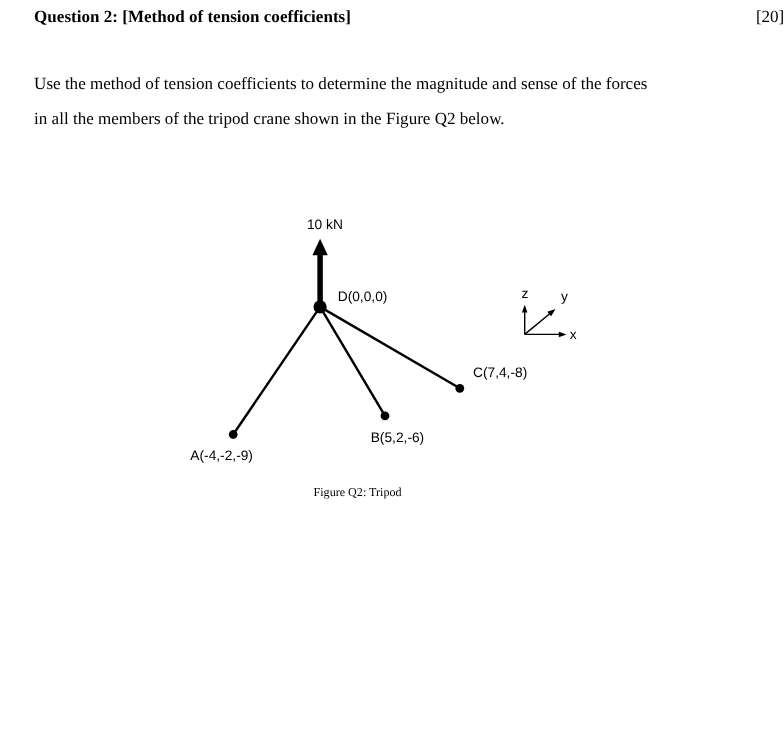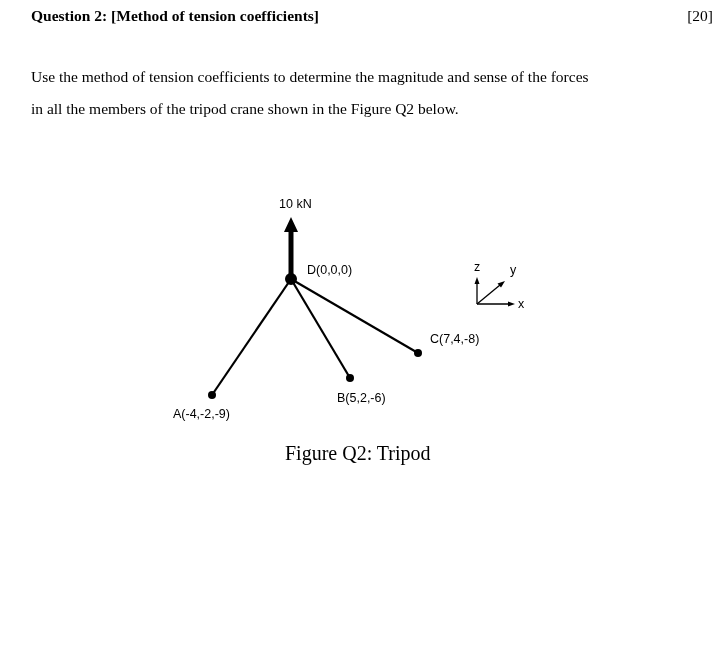--- a/index.html
+++ b/index.html
@@ -5,21 +5,21 @@
   html, body { margin: 0; padding: 0; background: #ffffff; }
   body { width: 713px; height: 663px; position: relative; overflow: hidden;
          font-family: "Liberation Serif", serif; color: #000; }
   .q-title { position: absolute; left: 31px; top: 7px; font-size: 15.5px; font-weight: bold; }
   .q-marks { position: absolute; right: 0px; top: 7px; font-size: 15.5px; font-weight: normal; }
   .para { position: absolute; left: 31px; font-size: 15.5px; }
   .p1 { top: 68px; }
   .p2 { top: 100px; text-align: right; }
   svg.fig { position: absolute; left: 0; top: 0; }
   .lbl { font-family: "Liberation Sans", sans-serif; font-size: 12.5px; fill: #000; }
-  .caption { position: absolute; left: 285px; top: 442px; font-size: 20px; }
+  .caption { position: absolute; left: 285px; top: 442px; font-size: 11px; }
 </style>
 </head>
 <body>
 
 <div class="q-title">Question 2: [Method of tension coefficients]</div>
 <div class="q-marks">[20]</div>
 <div class="para p1">Use the method of tension coefficients to determine the magnitude and sense of the forces</div>
 <div class="para p2">in all the members of the tripod crane shown in the Figure Q2 below.</div>
 
 <svg class="fig" width="713" height="663">

